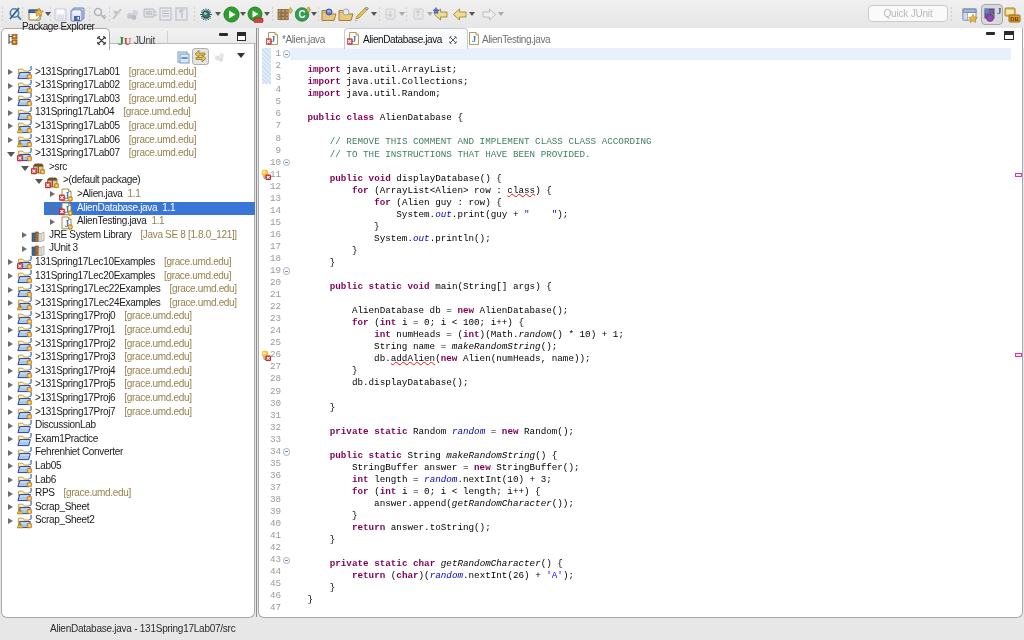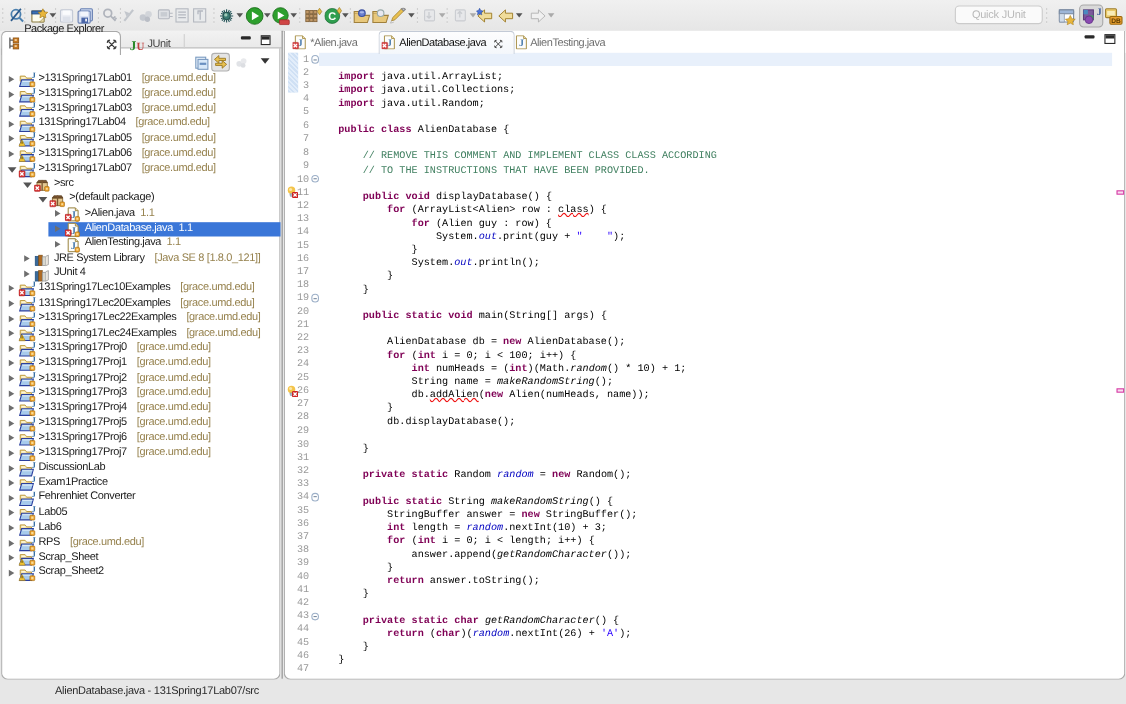--- a/index.html
+++ b/index.html
@@ -438,21 +438,21 @@
     <div class="tl" style="left:49px;color:#1b1b1b">JRE System Library<span class="gr" style="margin-left:9px">[Java SE 8 [1.8.0_121]]</span></div>
   </div>
 <div class="trow" style="top:242.29999999999998px;width:254px">
     <div class="tri" style="left:22px"></div>
     <svg class="tico" style="left:31px" width="15.5" height="14" viewBox="0 0 15.5 14">
       <rect x="1" y="4" width="3.2" height="8.5" fill="#3a6a9a" stroke="#1a4a7a" stroke-width="0.6"></rect>
       <rect x="4.2" y="3" width="3.2" height="9.5" fill="#b06a20" stroke="#7a4a10" stroke-width="0.6"></rect>
       <rect x="7.4" y="4.5" width="3.2" height="8" fill="#d8d8d0" stroke="#888" stroke-width="0.6"></rect>
       <path d="M10.6 4 L13 3 L13 11.5 L10.6 12.5" fill="#ece8e0" stroke="#888" stroke-width="0.6"></path>
     </svg>
-    <div class="tl" style="left:49px;color:#1b1b1b">JUnit 4</div>
+    <div class="tl" style="left:49px;color:#1b1b1b">JUnit 3</div>
   </div>
 <div class="trow" style="top:255.9px;width:254px">
     <div class="tri" style="left:8px"></div>
     <svg class="tico" style="left:17px" width="15.5" height="14" viewBox="0 0 15.5 14">
       <path d="M1.4 7.8 L1.4 3.2 L5.8 3.2 L7.2 5 L11.6 5 L11.6 7.8 Z" fill="#f6e3a2" stroke="#bd9a40" stroke-width="0.9"></path>
       <rect x="2.6" y="4.1" width="3.6" height="1.2" fill="#fdf6dd"></rect>
       <path d="M2.7 6.6 L13.3 6.6 L11.7 12.6 L0.9 12.6 Z" fill="#a8cbec" stroke="#2b3f9e" stroke-width="1"></path>
       <path d="M3.3 8 L12.4 8" stroke="#d8e9f8" stroke-width="1"></path>
       <text x="13.4" y="5.2" font-size="8" font-weight="bold" fill="#3a72a6" text-anchor="middle" font-family="Liberation Serif">J</text>
       <rect x="10.2" y="8.4" width="4.4" height="4.4" rx="0.8" fill="#efa42f" stroke="#a66c0e" stroke-width="0.6"></rect>

